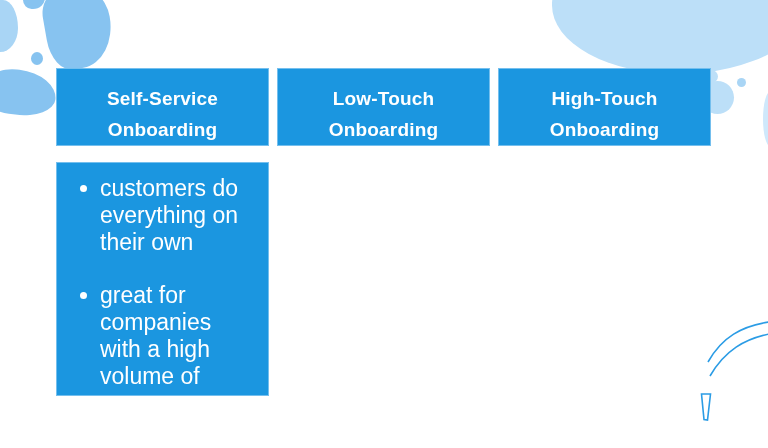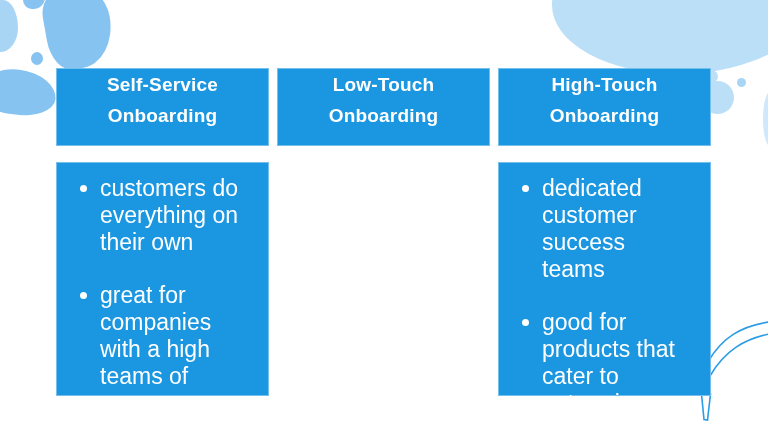--- a/index.html
+++ b/index.html
@@ -90,21 +90,21 @@
     flex-direction: column;
     gap: 16px;
     width: 213px;
   }
   .header-box {
     box-sizing: border-box;
     height: 78px;
     background: var(--box-blue, #1b96e0);
     border: 1px solid rgba(190, 225, 250, 0.55);
     display: flex;
-    align-items: flex-start;
+    align-items: flex-end;
     justify-content: center;
     text-align: center;
     padding: 0 12px;
     color: var(--text-white, #ffffff);
     font-size: 19px;
     font-weight: bold;
     line-height: 31px;
     letter-spacing: 0.2px;
   }
   .content-box {
@@ -156,37 +156,31 @@
 
   <div class="board">
 
     <div class="column">
       <div class="header-box">
         <span>Self-Service Onboarding</span>
       </div>
       <div class="content-box">
         <ul class="bullet-list">
           <li class="bullet-item">customers do everything on their own</li>
-          <li class="bullet-item">great for companies with a high teams of users</li>
+          <li class="bullet-item">great for companies with a high volume of users</li>
         </ul>
       </div>
     </div>
 
     <div class="column">
       <div class="header-box">
         <span>Low-Touch Onboarding</span>
       </div>
     </div>
 
     <div class="column">
       <div class="header-box">
         <span>High-Touch Onboarding</span>
       </div>
-      <div class="content-box">
-        <ul class="bullet-list">
-          <li class="bullet-item">dedicated customer success teams</li>
-          <li class="bullet-item">good for products that cater to enterprises</li>
-        </ul>
-      </div>
     </div>
 
   </div>
 </div>
 
 </body></html>

